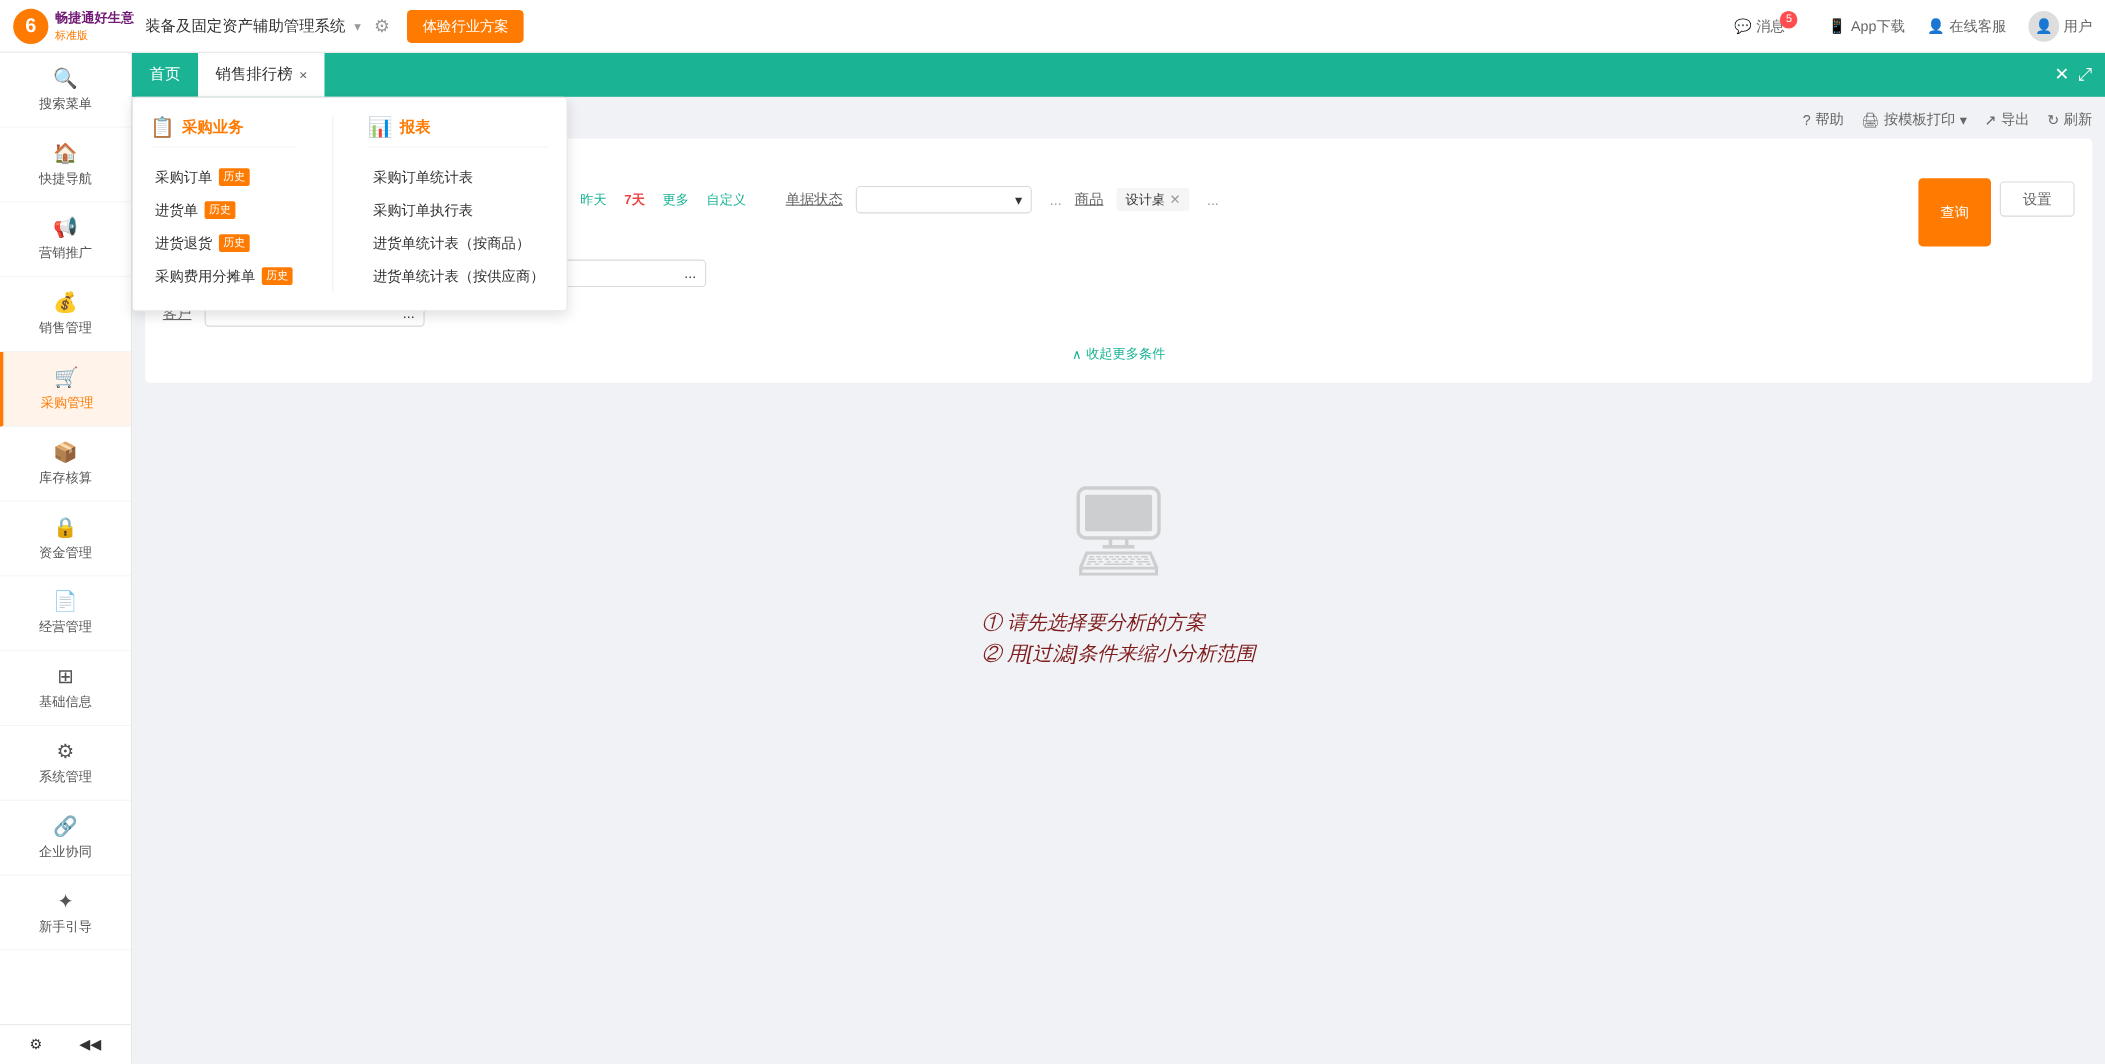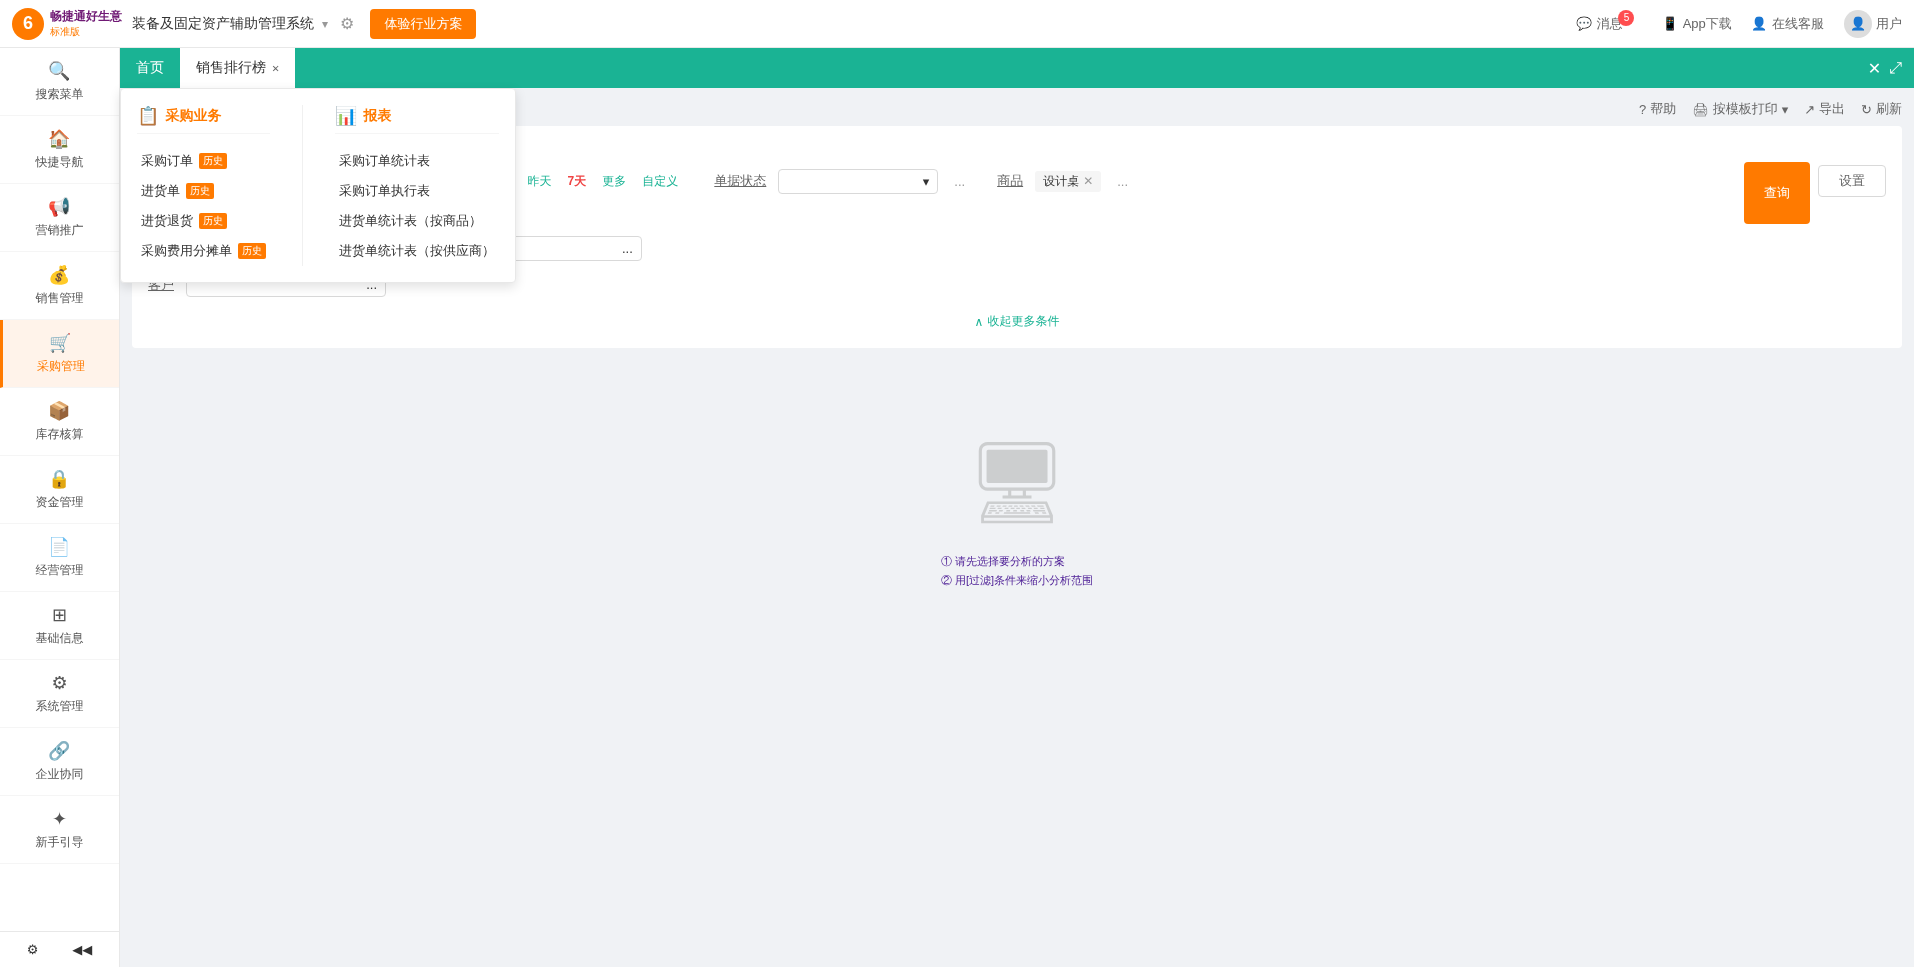--- a/index.html
+++ b/index.html
@@ -235,21 +235,21 @@
       color: #666; font-size: 13px; cursor: pointer; background: none; border: none;
     }
 
     
     .empty-state {
       display: flex; flex-direction: column; align-items: center; justify-content: center;
       padding: 80px 20px;
       color: #999;
     }
     .empty-tips { list-style: none; }
-    .empty-tips li { font-size: 11px; color: #4c1d95; margin: 4px 0; }
+    .empty-tips li { font-size: 18px; color: #7f1d1d; margin: 4px 0; font-style: italic; }
     .empty-tips li::before { content: '① '; }
     .empty-tips li:nth-child(2)::before { content: '② '; }
 
     
     .dropdown-menu {
       position: fixed;
       top: 88px; left: 120px;
       background: #fff;
       border: 1px solid #e8e8e8;
       border-radius: 4px;
@@ -434,21 +434,21 @@
         <button class="quick-date-btn">自定义</button>
       </div>
 
       <span class="filter-label" style="margin-left:20px;">单据状态</span>
       <div class="filter-select" style="width:160px;">
         <span></span>
         <span>▾</span>
       </div>
       <span class="filter-more">...</span>
 
-      <span class="filter-label" style="margin-left:20px;">商品</span>
+      <span class="filter-label" style="">商品</span>
       <div class="tag-item">
         <span>设计桌</span>
         <span class="tag-close">✕</span>
       </div>
       <span class="filter-more">...</span>
 
       <div class="action-buttons">
         <button class="btn-query">查询</button>
         <button class="btn-settings">设置</button>
       </div>

